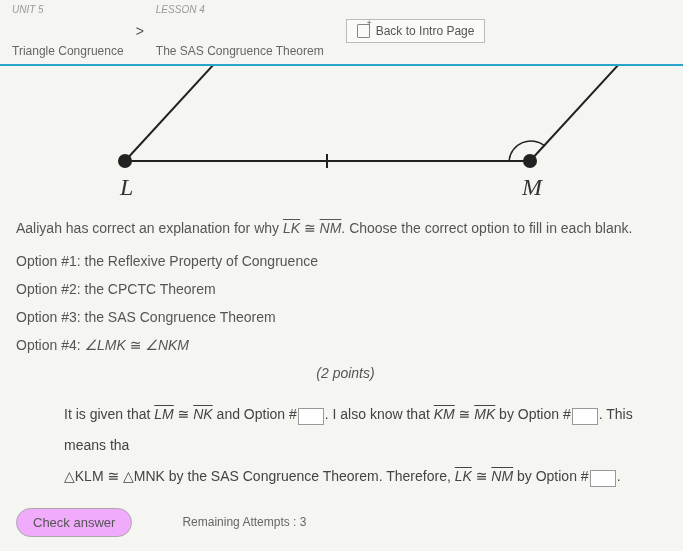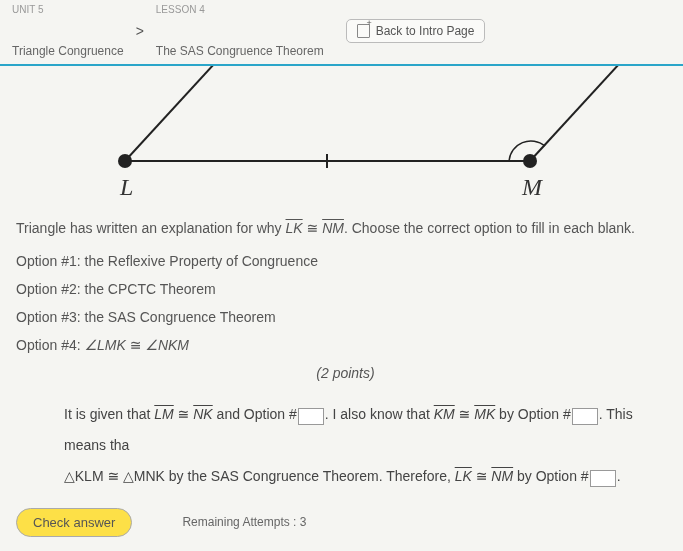--- a/index.html
+++ b/index.html
@@ -14,27 +14,27 @@
   }
   .header {
     display: flex;
     align-items: center;
     padding: 4px 12px 6px 12px;
     border-bottom: 2px solid #2aa5c9;
     gap: 10px;
     background:#f5f5f2;
   }
   .crumb { display:flex; flex-direction:column; line-height:1.2;}
-  .crumb .unit { font-size:10px; color:#999; text-transform:uppercase;}
+  .crumb .unit { font-size:10px; color:#999; text-transform:uppercase;font-style:italic;}
   .crumb .title { font-size:12px; color:#666;margin-top:28px;}
   .chev { color:#555; font-size:14px; padding: 0 2px;}
   .back-btn {
     margin-left: 12px;
     border:1px solid #bbb;
-    border-radius:5px;
+    border-radius:0;
     padding:4px 10px;
     font-size:12px;
     background:#fafaf8;
     color:#555;
     display:flex; align-items:center; gap:6px;
     cursor:pointer;
   }
   .back-ico { width:13px; height:14px; border:1px solid #888; position:relative; border-radius:1px;}
   .back-ico::after{content:"+"; position:absolute; top:-7px; right:-3px; font-size:9px; color:#555;}
   .diagram { width:100%; height:140px; position:relative;}
@@ -53,21 +53,21 @@
     background:#fff;
     vertical-align: -2px;
     margin: 0 1px;
   }
   .footer-row { display:flex; align-items:center; gap:14px; margin-top:16px;}
   .check-btn {
     border:1px solid #aaa;
     border-radius: 18px;
     padding:6px 16px;
     font-size:13px;
-    background:#fde047;
+    background:#f0abfc;
     color:#555;
     cursor:pointer;
   }
   .remaining { font-size:12px; color:#666;margin-left:36px;}
 </style>
 </head>
 <body>
 
 <div class="header">
   <div class="crumb">
@@ -94,21 +94,21 @@
     <circle cx="530" cy="95" r="7" fill="#222"></circle>
     <line x1="327" y1="88" x2="327" y2="102" stroke="#222" stroke-width="2"></line>
     <path d="M509 95 A22 22 0 0 1 545 80" fill="none" stroke="#222" stroke-width="1.5"></path>
   </svg>
   <div class="vlabel" style="left:120px; top:108px;">L</div>
   <div class="vlabel" style="left:522px; top:108px;">M</div>
 </div>
 
 <div class="content">
   <p class="prompt">
-    <span>Triangle has written an explanation for why </span><span class="over">LK</span><span> ≅ </span><span class="over">NM</span><span>. Choose the correct option to fill in each blank.</span>
+    <span>Aaliyah has correct an explanation for why </span><span class="over">LK</span><span> ≅ </span><span class="over">NM</span><span>. Choose the correct option to fill in each blank.</span>
   </p>
 
   <div class="opts">
     <p>Option #1: the Reflexive Property of Congruence</p>
     <p>Option #2: the CPCTC Theorem</p>
     <p>Option #3: the SAS Congruence Theorem</p>
     <p>
       <span>Option #4: </span><i>∠LMK</i><span> ≅ </span><i>∠NKM</i>
     </p>
   </div>

